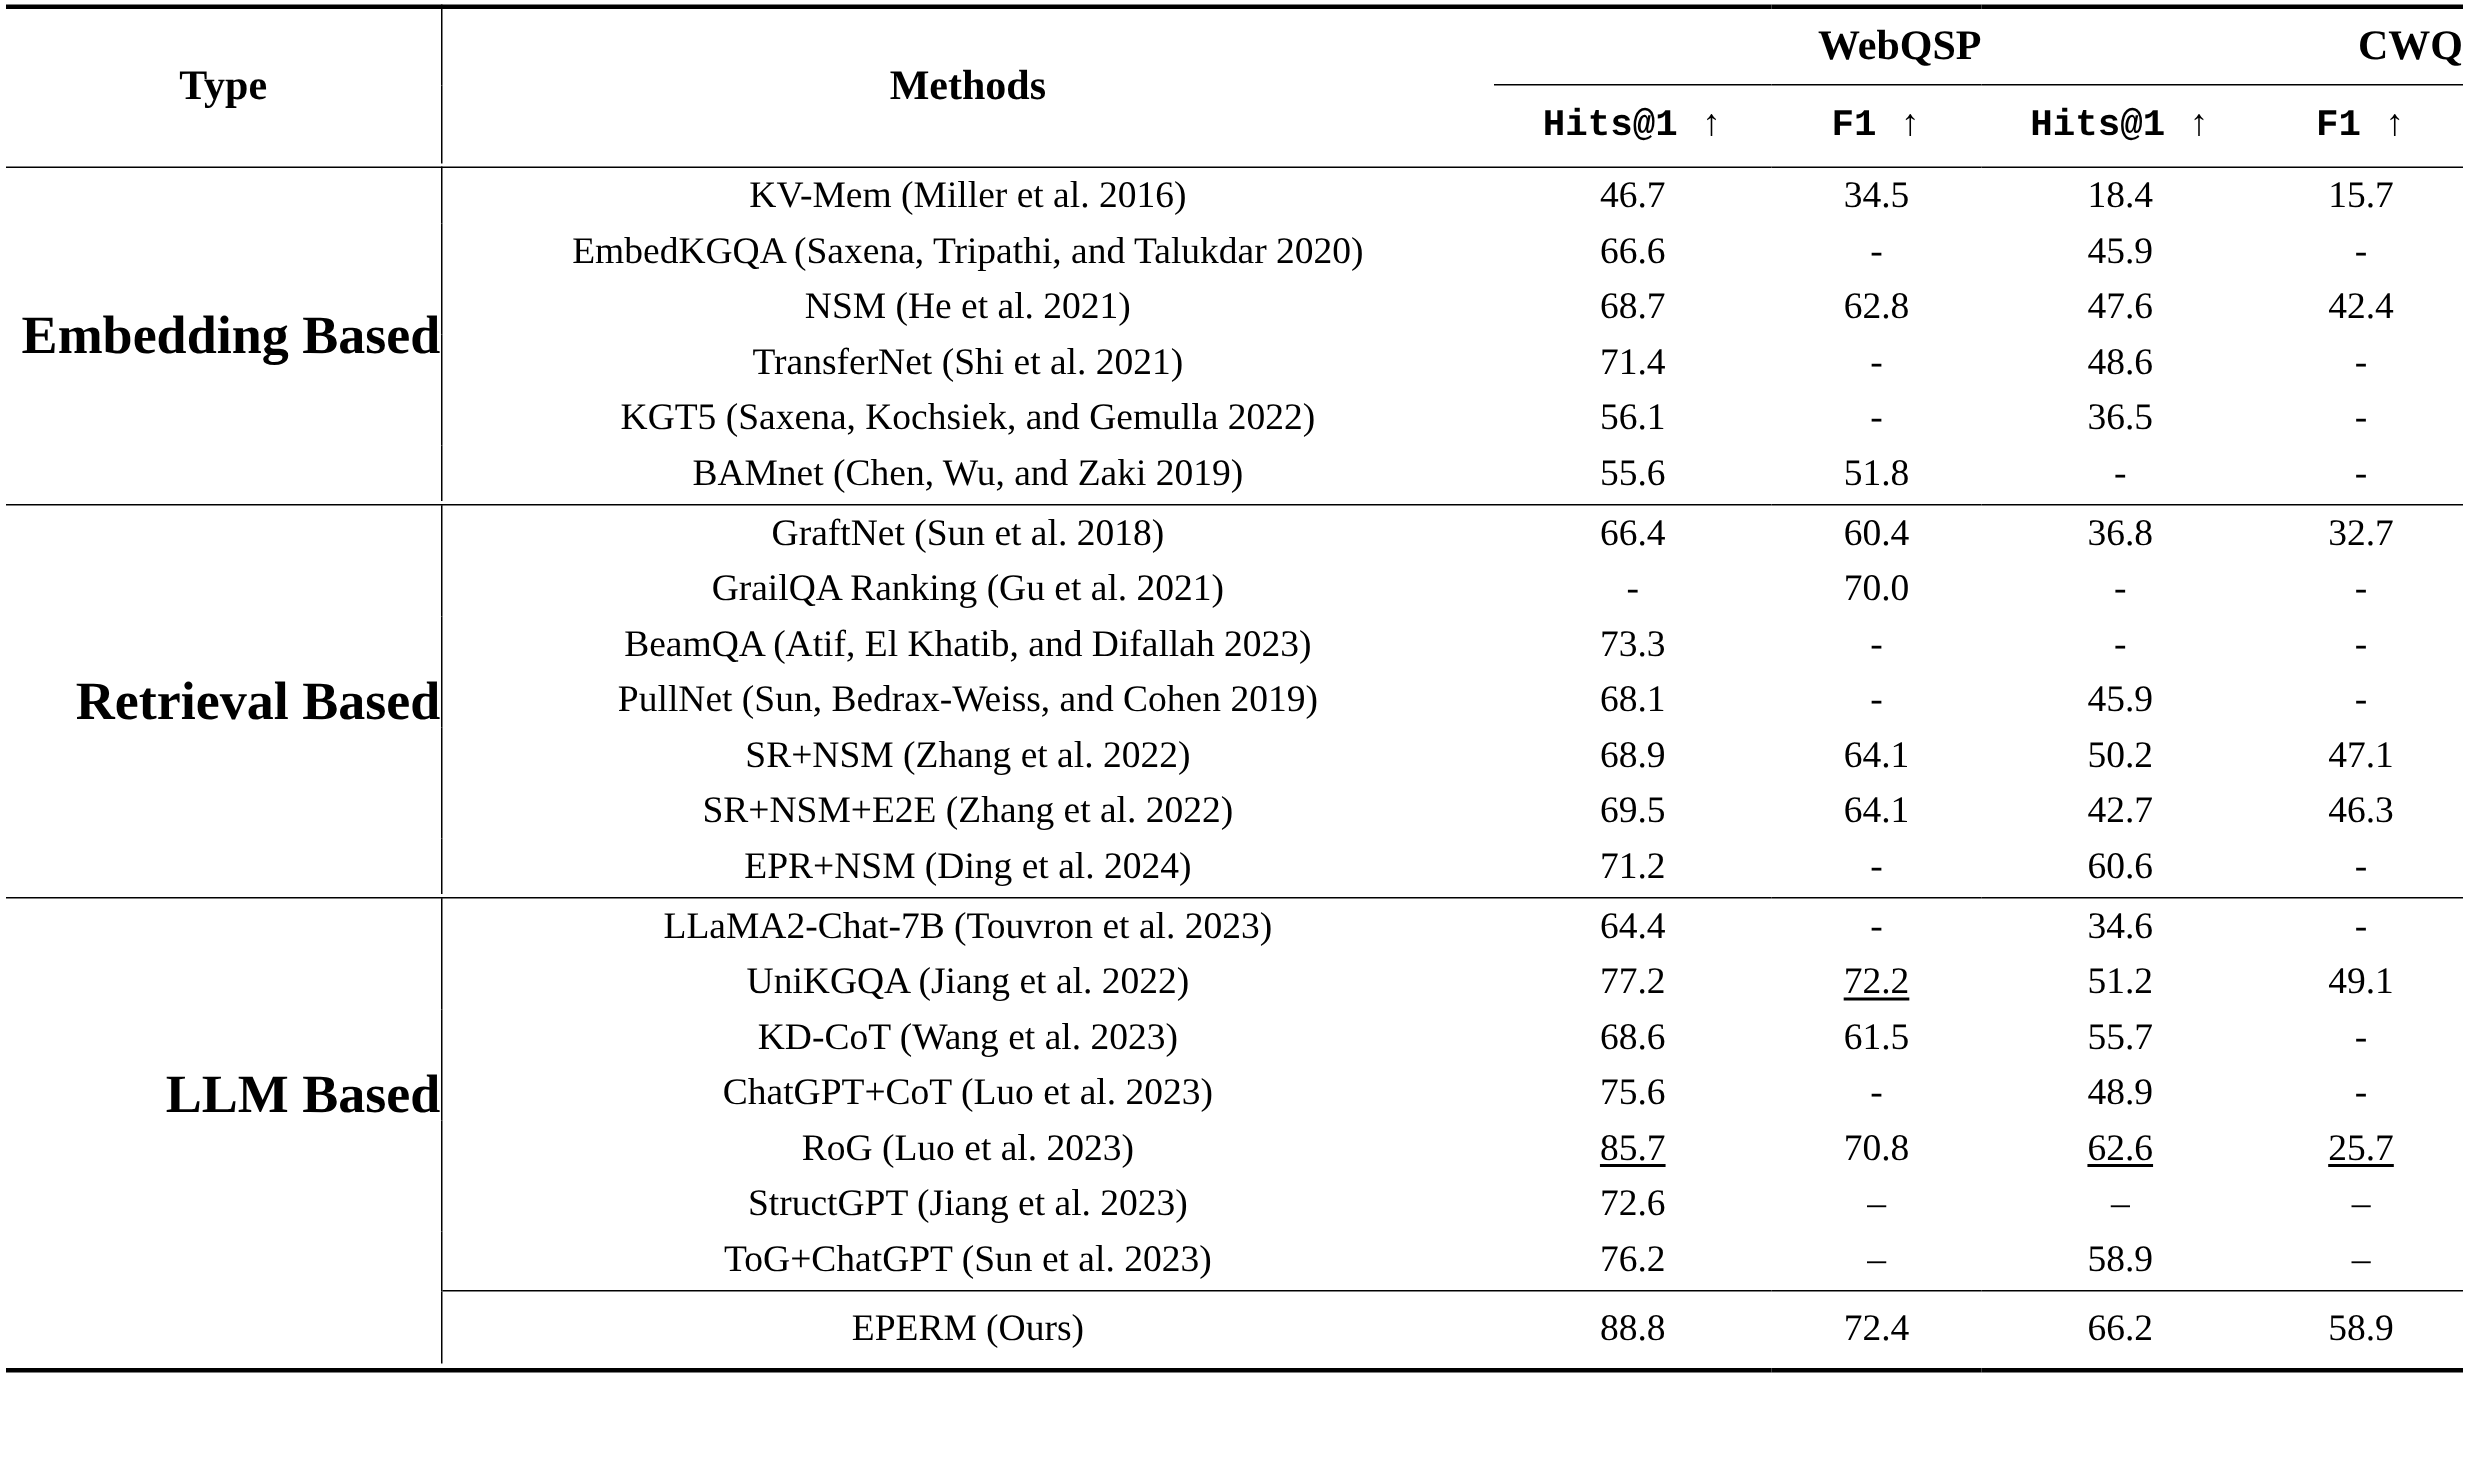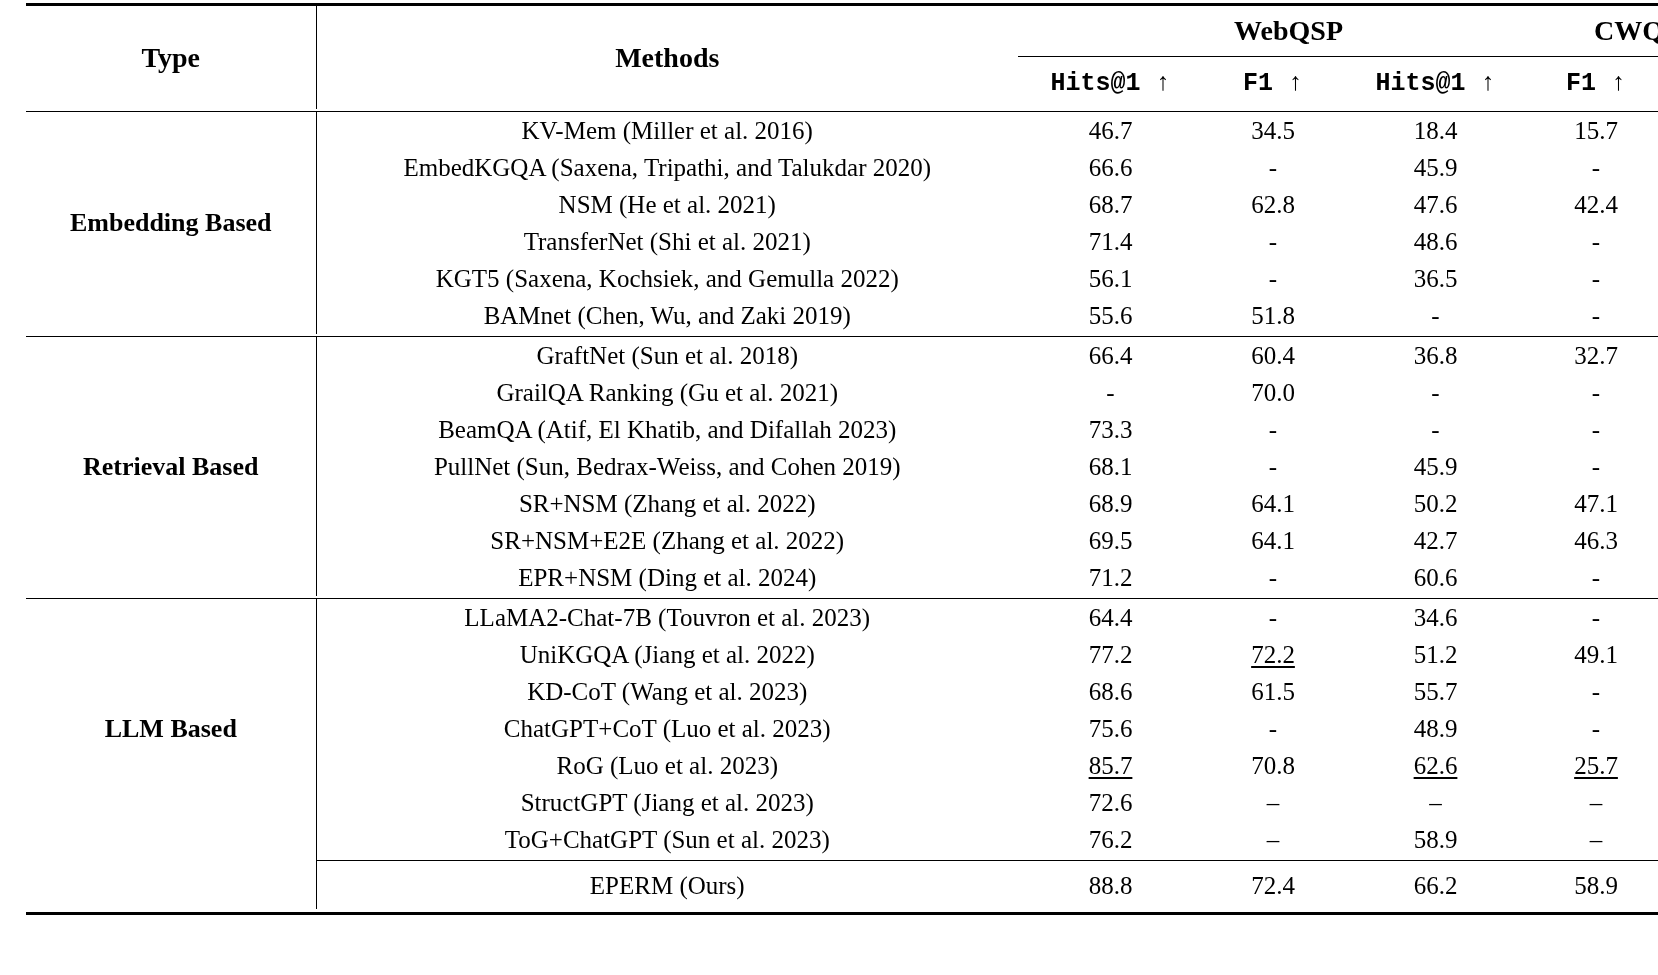--- a/index.html
+++ b/index.html
@@ -12,21 +12,21 @@
     height: 975px;
     font-family: "Liberation Serif", serif;
     color: #000000;
     overflow: hidden;
   }
   .sheet {
     position: relative;
     width: 1658px;
     height: 975px;
     box-sizing: border-box;
-    padding: 0 26px;
+    padding: 0 4px;
   }
   table.results {
     width: 1638px;
     border-collapse: collapse;
     table-layout: fixed;
     font-size: 25px;
   }
   col.c-type    { width: 290px; }
   col.c-method  { width: 702px; }
   col.c-h1a     { width: 185px; }
@@ -65,22 +65,22 @@
   }
   .group-underline {
     border-bottom: 1.6px solid #000;
   }
 
   
   .vdiv { border-right: 1.6px solid #000; }
 
   .type-cell {
     font-weight: bold;
-    text-align: center;
-    font-size: 26px;
+    text-align: right;
+    font-size: 36px;
   }
   .method-cell {
     text-align: center;
     font-size: 25px;
     height: 37px;
   }
   .num {
     text-align: center;
     font-size: 25px;
   }

